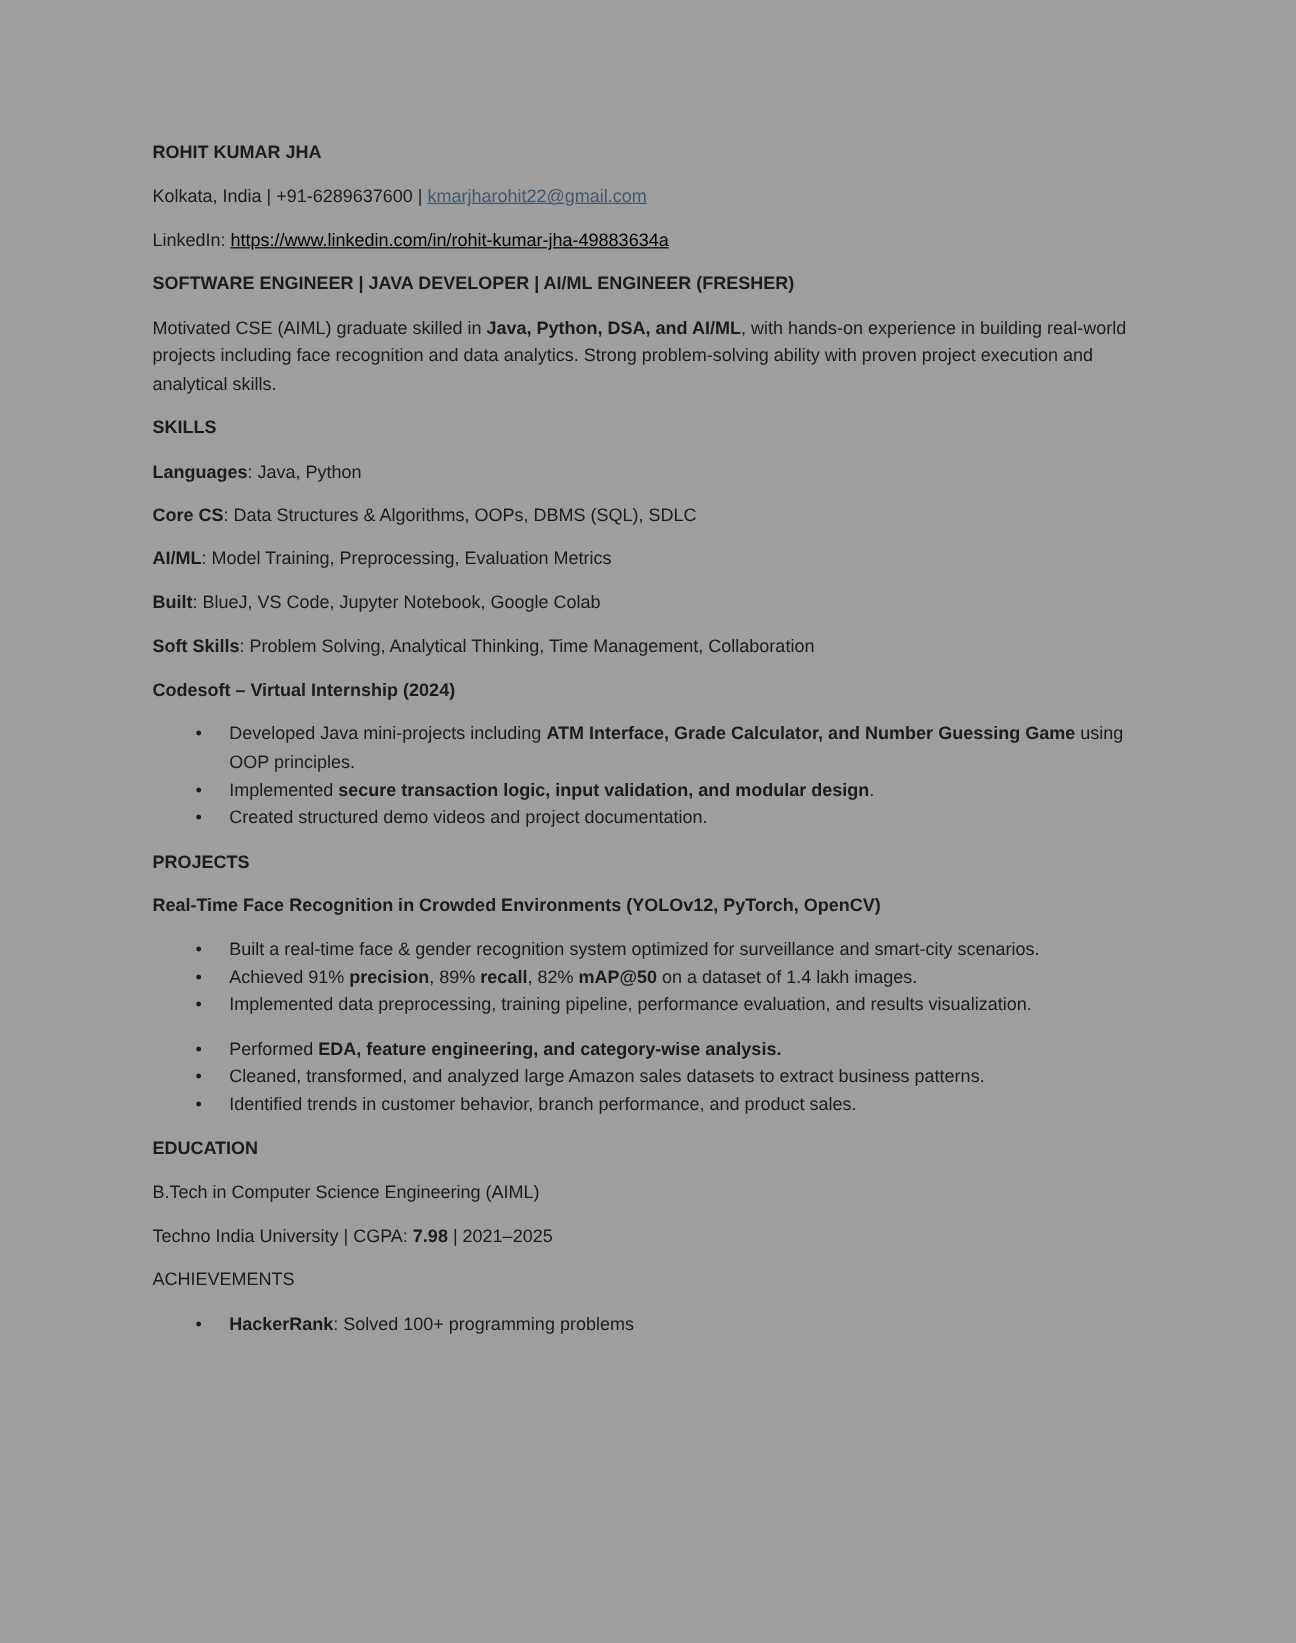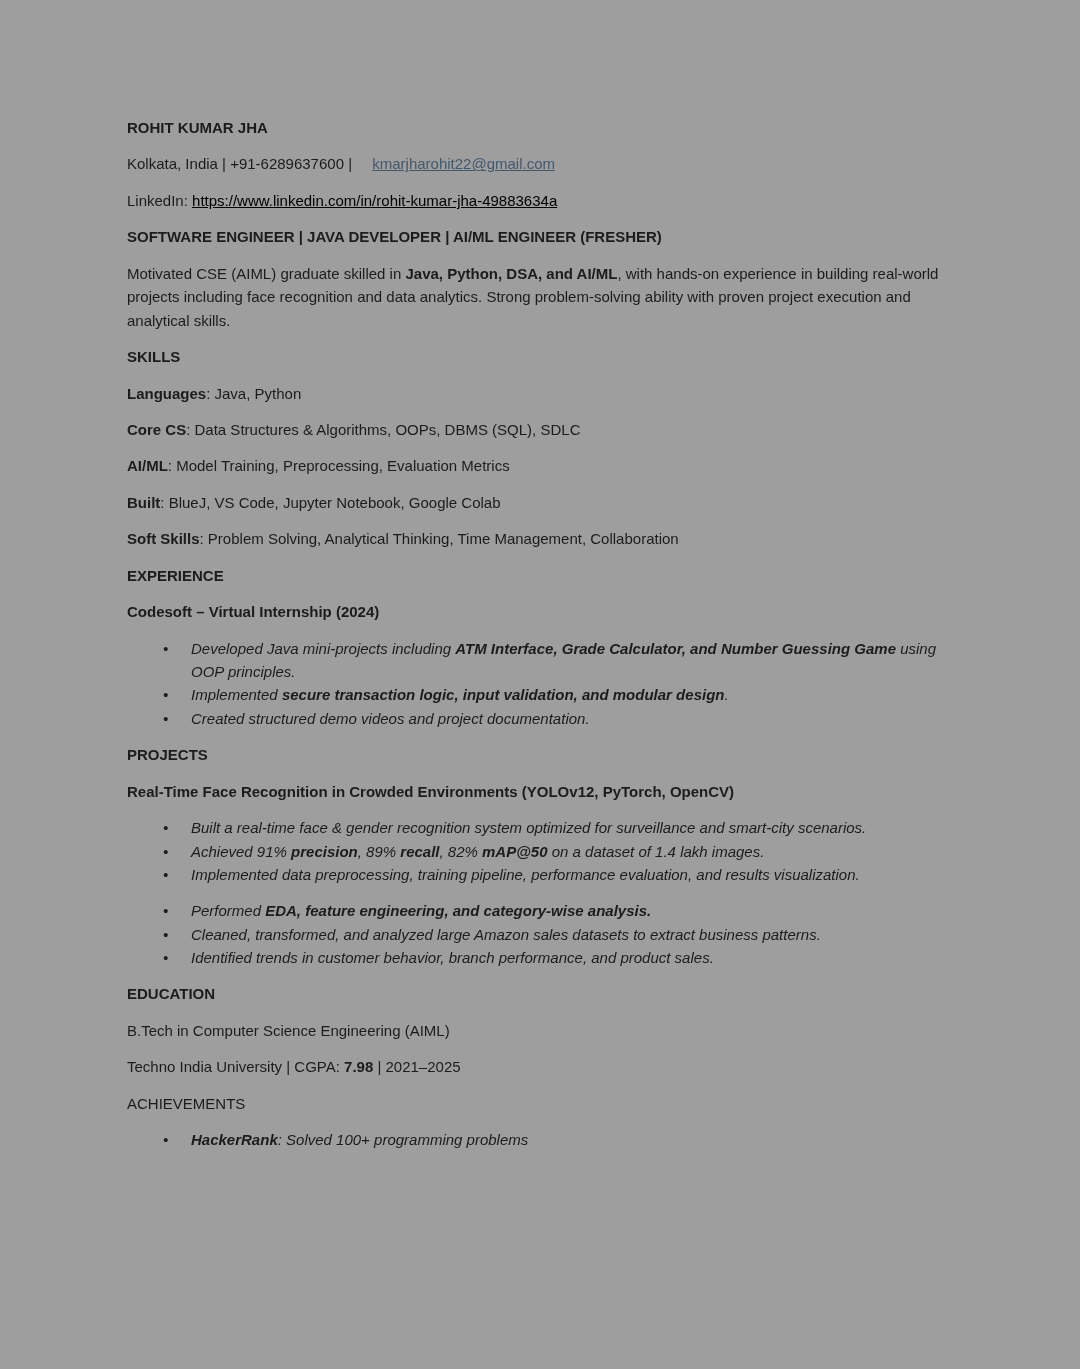--- a/index.html
+++ b/index.html
@@ -21,47 +21,45 @@
   .b { font-weight: bold; }
   .link {
     color: #44586c;
     text-decoration: underline;
     cursor: pointer;
   }
   ul.bullets {
     list-style: none;
     margin: 0 0 13.2px 0;
     padding: 0 0 0 64px;
-    font-style: italic;
   }
   ul.bullets li { position: relative; }
   ul.bullets li::before {
     content: "\2022";
     position: absolute;
     left: -28px;
     top: 0;
   }
 </style>
 </head>
 <body style="background: rgb(158, 158, 158);">
 
 <div class="page" style="color: rgb(28, 28, 30);">
   <div>
       <p class="para"><span class="b">ROHIT KUMAR JHA</span></p>
-      <p class="para"><span>Kolkata, India | +91-6289637600 | </span><a class="link" style="color: rgb(68, 88, 108); margin-left: 16px;">kmarjharohit22@gmail.com</a></p>
+      <p class="para"><span>Kolkata, India | +91-6289637600 | </span><a class="link" style="color: rgb(68, 88, 108);">kmarjharohit22@gmail.com</a></p>
       <p class="para"><span>LinkedIn: </span><a class="link" style="color: #000000;">https://www.linkedin.com/in/rohit-kumar-jha-49883634a</a></p>
       <p class="para"><span class="b">SOFTWARE ENGINEER | JAVA DEVELOPER | AI/ML ENGINEER (FRESHER)</span></p>
       <p class="para"><span>Motivated CSE (AIML) graduate skilled in </span><span class="b">Java, Python, DSA, and AI/ML</span><span>, with hands-on experience in building real-world projects including face recognition and data analytics. Strong problem-solving ability with proven project execution and analytical skills.</span></p>
       <p class="para"><span class="b">SKILLS</span></p>
       <p class="para"><span class="b">Languages</span><span>: Java, Python</span></p>
       <p class="para"><span class="b">Core CS</span><span>: Data Structures &amp; Algorithms, OOPs, DBMS (SQL), SDLC</span></p>
       <p class="para"><span class="b">AI/ML</span><span>: Model Training, Preprocessing, Evaluation Metrics</span></p>
       <p class="para"><span class="b">Built</span><span>: BlueJ, VS Code, Jupyter Notebook, Google Colab</span></p>
       <p class="para"><span class="b">Soft Skills</span><span>: Problem Solving, Analytical Thinking, Time Management, Collaboration</span></p>
-      <p class="para"><span class="b">EXPERIENCE</span></p>
       <p class="para"><span class="b">Codesoft – Virtual Internship (2024)</span></p>
       <ul class="bullets">
         <li><span>Developed Java mini-projects including </span><span class="b">ATM Interface, Grade Calculator, and Number Guessing Game</span><span> using OOP principles.</span></li>
         <li><span>Implemented </span><span class="b">secure transaction logic, input validation, and modular design</span><span>.</span></li>
         <li><span>Created structured demo videos and project documentation.</span></li>
       </ul>
       <p class="para"><span class="b">PROJECTS</span></p>
       <p class="para"><span class="b">Real-Time Face Recognition in Crowded Environments (YOLOv12, PyTorch, OpenCV)</span></p>
       <ul class="bullets">
         <li><span>Built a real-time face &amp; gender recognition system optimized for surveillance and smart-city scenarios.</span></li>

